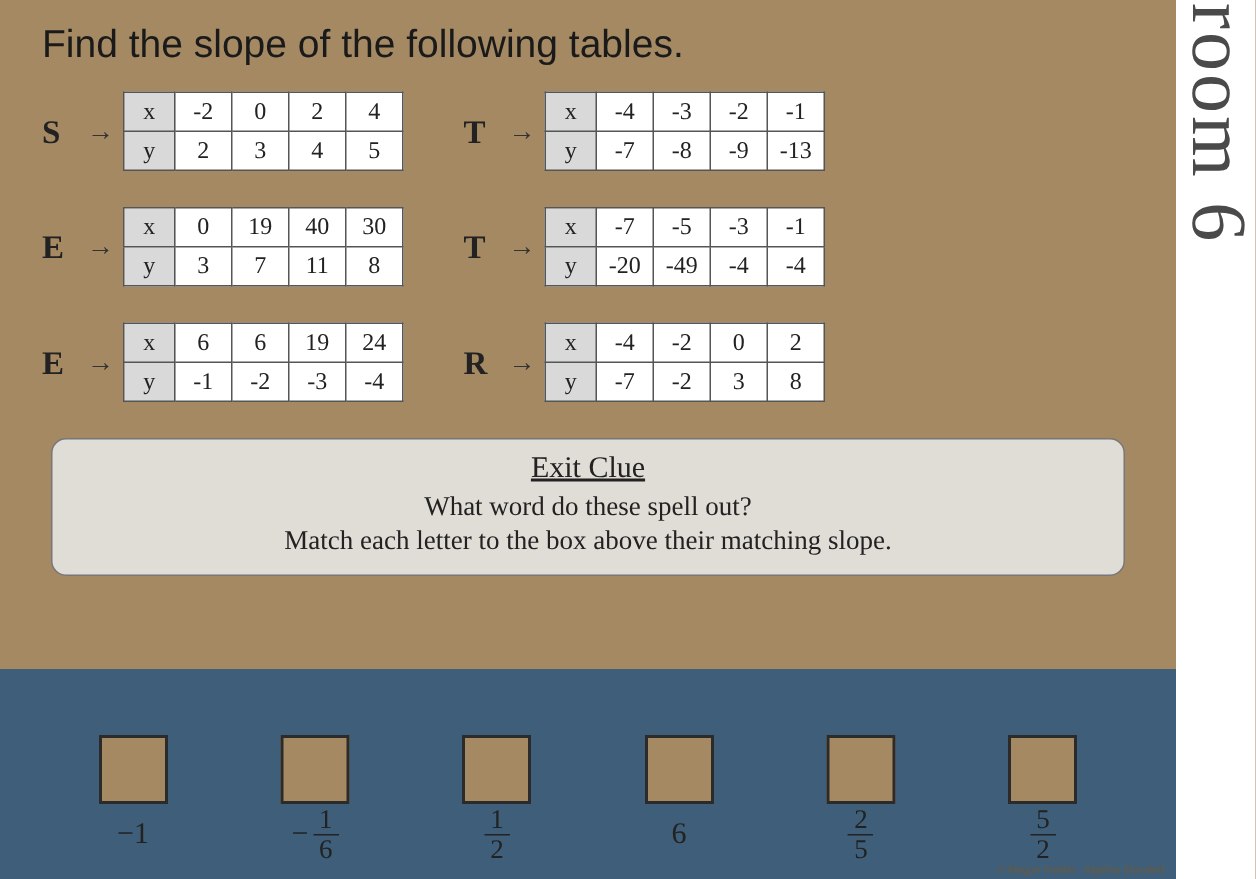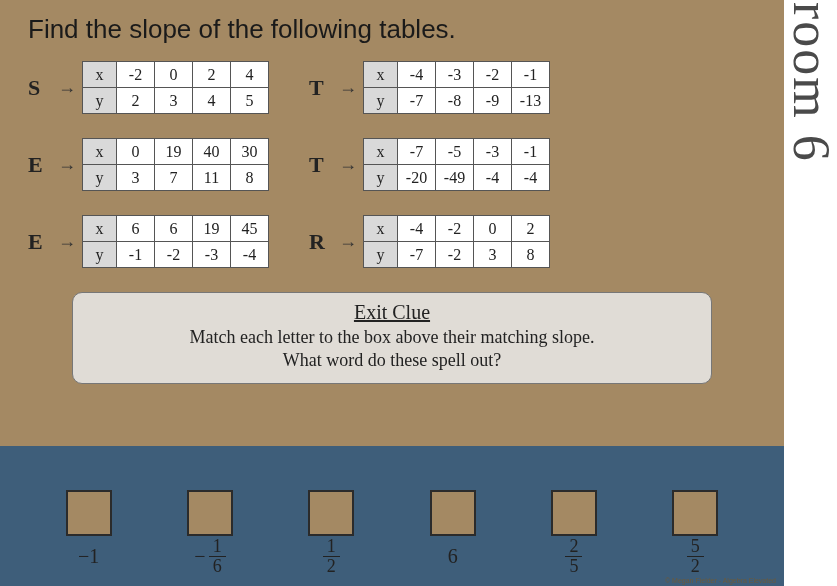--- a/index.html
+++ b/index.html
@@ -75,21 +75,21 @@
     color: #222;
   }
   .data-table td.hdr {
     background: #d9d9d9;
     width: 34px;
   }
   .gap { width: 40px; }
 
   .clue-box {
     margin: 8px auto 0 auto;
-    width: 640px;
+    width: 716px;
     background: #e0dcd6;
     border: 1px solid #777;
     border-radius: 10px;
     padding: 8px 14px 10px 14px;
     text-align: center;
   }
   .clue-title {
     font-size: 20px;
     text-decoration: underline;
     color: #222;
@@ -271,21 +271,21 @@
       <div class="pair">
         <span class="letter">E</span>
         <span class="arrow">→</span>
         <table class="data-table">
           <tbody>
               <tr>
             <td class="hdr">x</td>
             <td>6</td>
             <td>6</td>
             <td>19</td>
-            <td>45</td>
+            <td>24</td>
           </tr>
           <tr>
             <td class="hdr">y</td>
             <td>-1</td>
             <td>-2</td>
             <td>-3</td>
             <td>-4</td>
           </tr>
         </tbody>
           </table>
@@ -312,22 +312,22 @@
           </tr>
         </tbody>
           </table>
       </div>
     </div>
 
   </div>
 
   <div class="clue-box">
     <div class="clue-title">Exit Clue</div>
+    <div class="clue-text">What word do these spell out?</div>
     <div class="clue-text">Match each letter to the box above their matching slope.</div>
-    <div class="clue-text">What word do these spell out?</div>
   </div>
 
   <div class="bottom-band"></div>
 
   <div class="slots">
     <div class="slot"></div>
     <div class="slot"></div>
     <div class="slot"></div>
     <div class="slot"></div>
     <div class="slot"></div>

